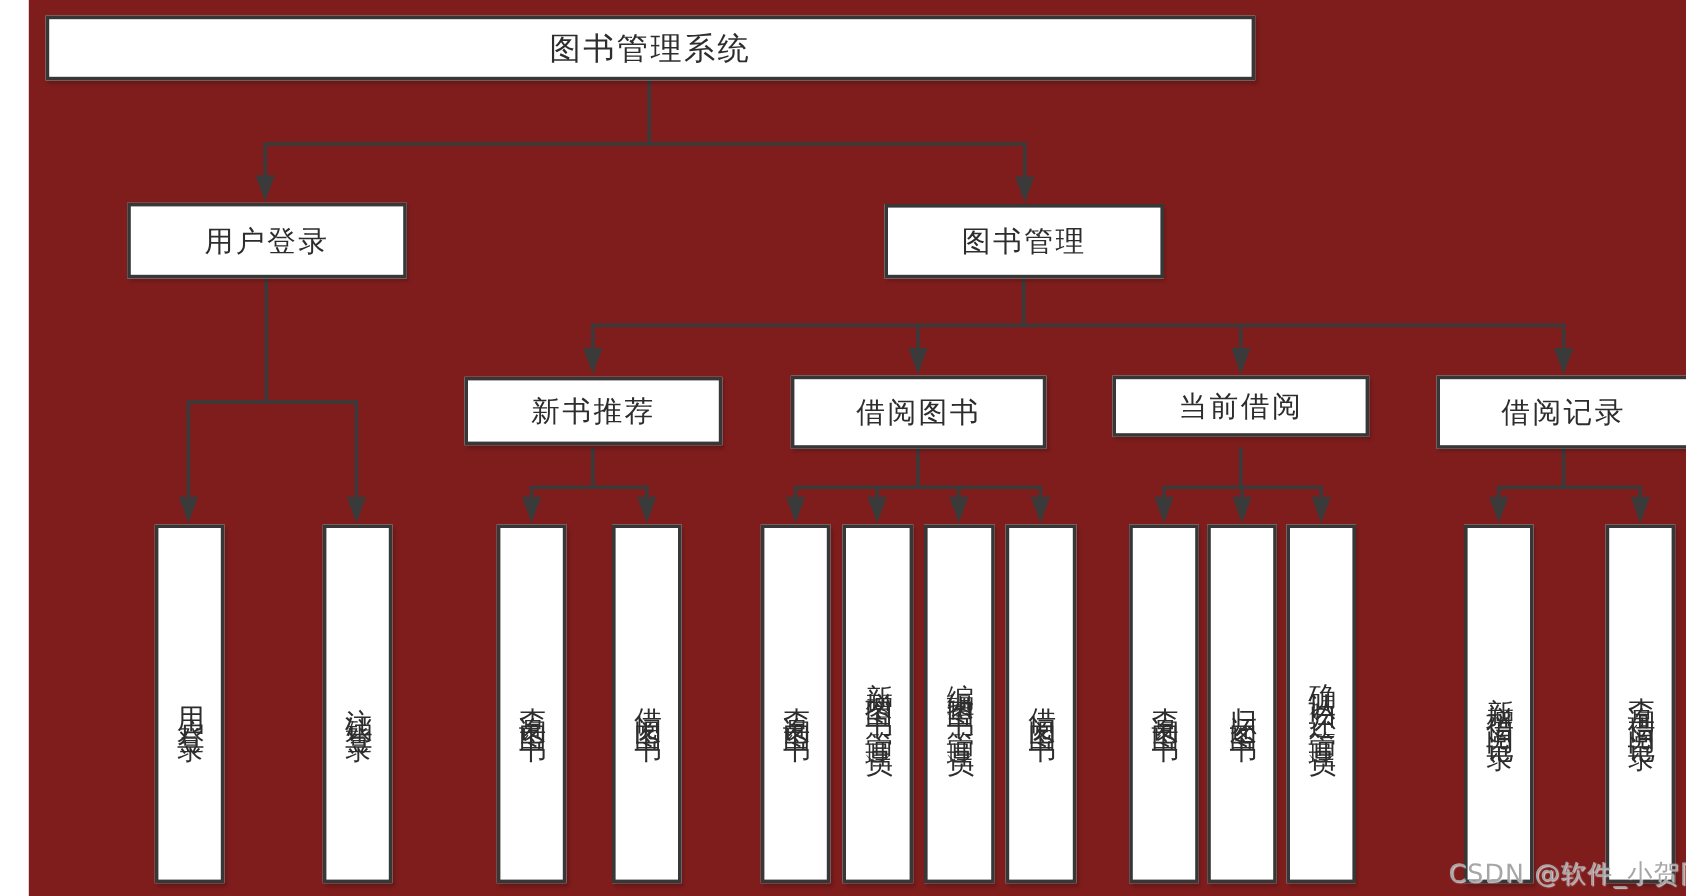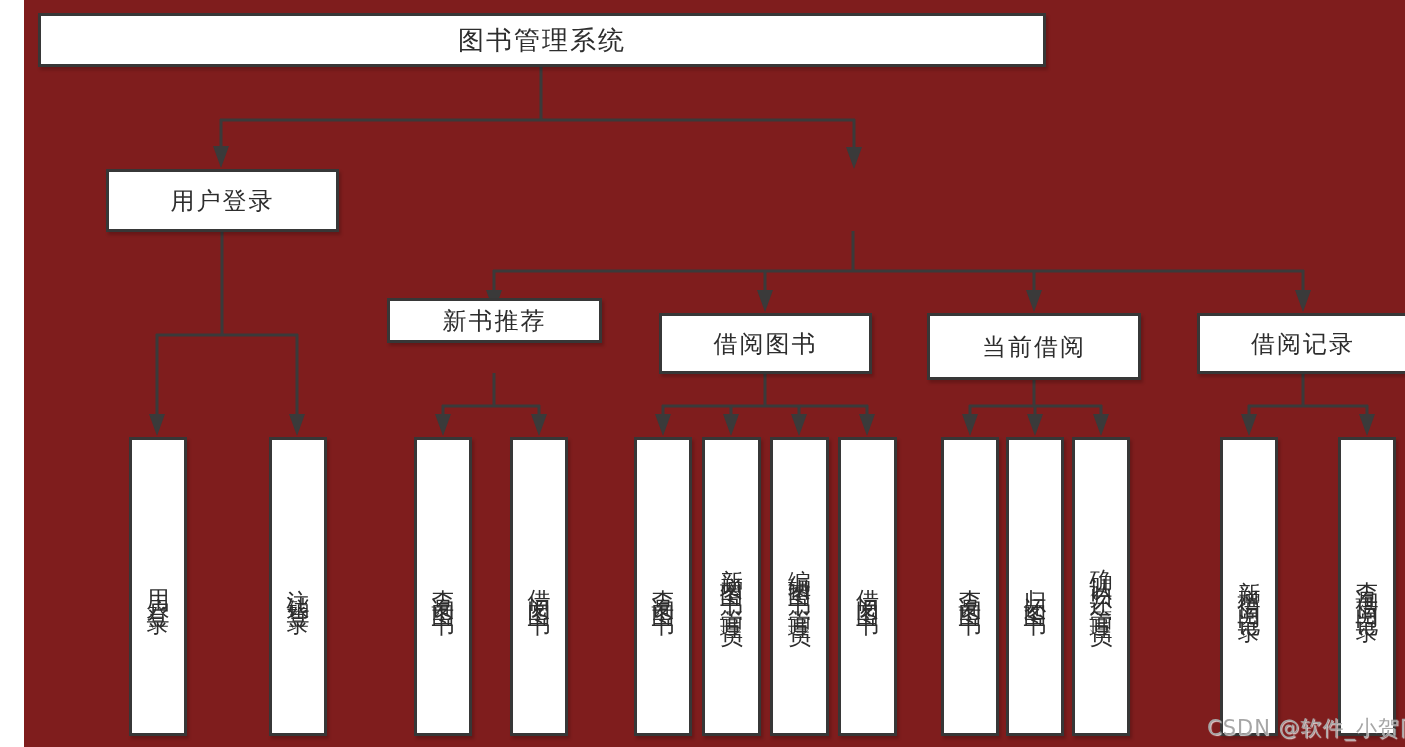--- a/index.html
+++ b/index.html
@@ -44,23 +44,23 @@
     font-size: 23px;
     letter-spacing: 8px;
     line-height: 1;
   }
   
   .b-root   { left: 14px;   top: 13px;  width: 1008px; height: 54px; }
   
   .b-login  { left: 82px;   top: 169px; width: 233px;  height: 63px; }
   .b-mgmt   { left: 713px;  top: 170px; width: 233px;  height: 62px; }
   
-  .b-newrec { left: 363px;  top: 298px; width: 215px;  height: 45px; }
+  .b-newrec { left: 363px;  top: 314px; width: 215px;  height: 57px; }
   .b-borrow { left: 635px;  top: 313px; width: 213px;  height: 61px; }
-  .b-current{ left: 903px;  top: 313px; width: 214px;  height: 67px; }
+  .b-current{ left: 903px;  top: 313px; width: 214px;  height: 51px; }
   .b-record { left: 1173px; top: 313px; width: 212px;  height: 61px; }
   
   .leaf { top: 437px; width: 58px; height: 299px; }
   .l-1  { left: 105px; }
   .l-2  { left: 245px; }
   .l-3  { left: 390px; }
   .l-4  { left: 486px; }
   .l-5  { left: 610px; }
   .l-6  { left: 678px; width: 59px; }
   .l-7  { left: 746px; width: 59px; }
@@ -118,20 +118,23 @@
     </g>
   </svg>
 
   <div class="box b-root">
     <span class="label-title">图书管理系统</span>
   </div>
 
   <div class="box b-login">
     <span class="label-h">用户登录</span>
   </div>
+  <div class="box b-mgmt">
+    <span class="label-h">图书管理</span>
+  </div>
 
   <div class="box b-newrec">
     <span class="label-h">新书推荐</span>
   </div>
   <div class="box b-borrow">
     <span class="label-h">借阅图书</span>
   </div>
   <div class="box b-current">
     <span class="label-h">当前借阅</span>
   </div>

